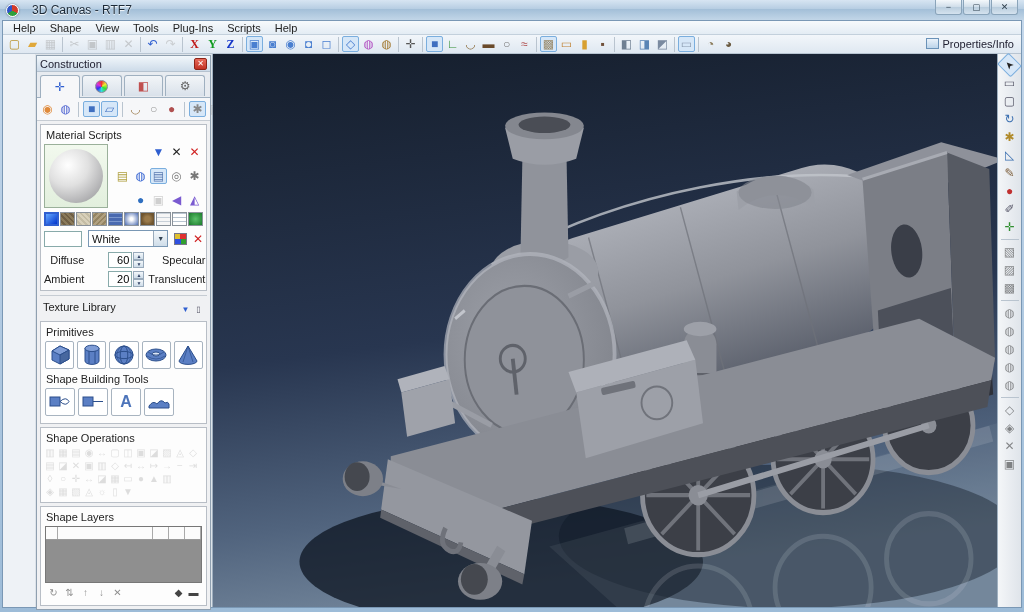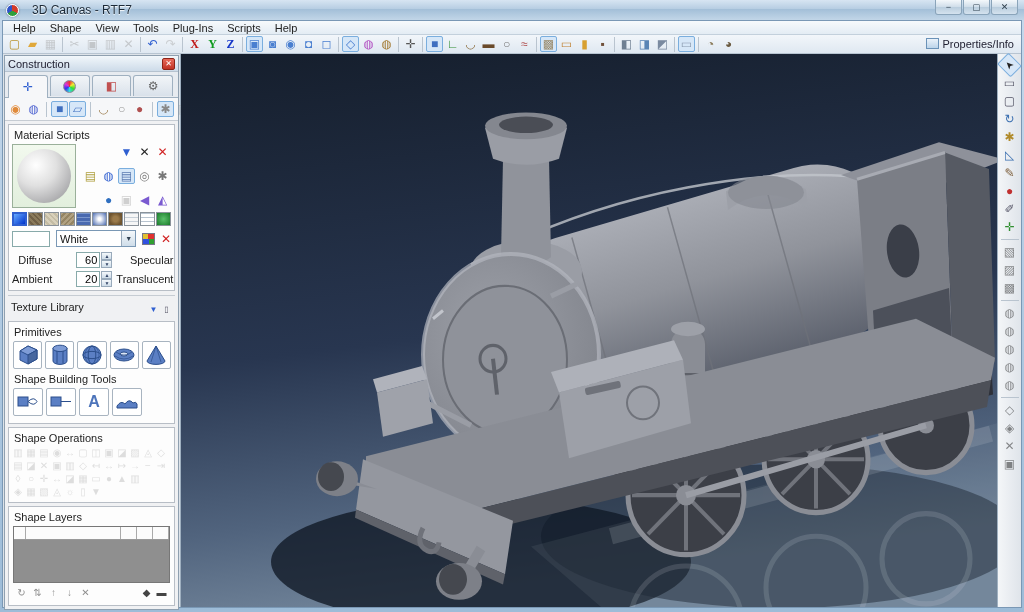--- a/index.html
+++ b/index.html
@@ -34,21 +34,21 @@
   .ticon.ltr { font-weight:bold; font-family:"Liberation Serif",serif; font-size:12px; }
   .ticon.act { background:#d6e7f8; border-color:#7aaede; }
   .ticon.dis { opacity:.45; filter:grayscale(1); }
   .ticon.rotNW { transform:rotate(-135deg); font-size:10px; }
   .ticon.sw { width:15px; height:14px; border:1px solid #8a929a; border-radius:0; }
   .ticon.sw.act { border:2px solid #2f5fd0; background-clip:padding-box; }
 
   
   .frame { position:absolute; top:20px; left:2px; right:2px; bottom:4px; display:flex; flex-direction:column;
     background:#eef2f6; border:1px solid #7a98b5; }
-  .main { flex:1; display:flex; min-height:0; }
+  .main { flex:1; display:flex; min-height:0;padding-left:32px; }
 
   
   .left-col { width:178px; background:#dde3e9; border-right:1px solid #9fb0c0; }
   .panel { margin:1px; width:175px; background:#f0f1f3; border:1px solid #8fa0b0; }
   .panel-title { height:16px; display:flex; align-items:center; padding:0 3px;
     background:linear-gradient(#f2f7fb,#cddbe9); border-bottom:1px solid #b5c2cf; }
   .panel-title .t { font-size:11px; color:#223; flex:1; }
   .close-red { width:13px; height:12px; display:flex; align-items:center; justify-content:center;
     background:linear-gradient(#e86a5a,#c23325); border:1px solid #8d2418; border-radius:2px; color:#fff; font-size:8px; }
   .tabs { display:flex; padding:3px 3px 0 3px; border-bottom:1px solid #9fb0c0; background:#e7ebf0; }

